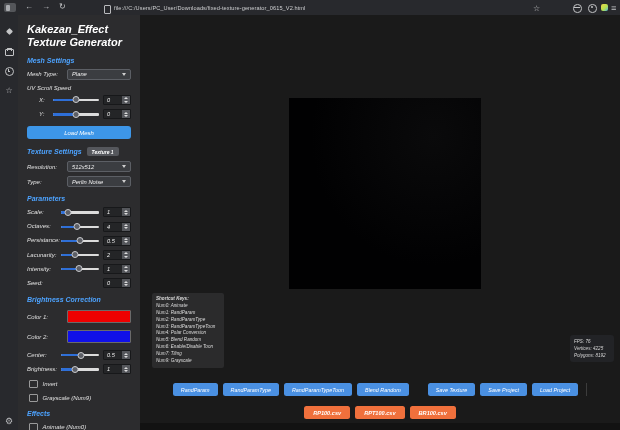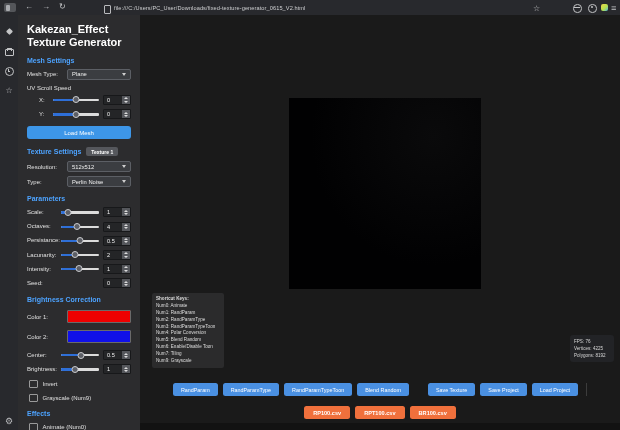--- a/index.html
+++ b/index.html
@@ -29,21 +29,21 @@
   .strip-ic{color:#c3c4c6;font-size:8px;line-height:8px;text-align:center;}
   .diamond{width:5px;height:5px;background:#c3c4c6;transform:rotate(45deg);border-radius:1px;margin:2px 0;}
   .brief{width:7px;height:5px;border:1px solid #c3c4c6;border-radius:1px;position:relative;margin-top:2px;}
   .brief::before{content:'';position:absolute;left:1.5px;top:-2px;width:3px;height:1.5px;border:1px solid #c3c4c6;border-bottom:none;border-radius:1px 1px 0 0;}
   .clock{width:7px;height:7px;border:1px solid #c3c4c6;border-radius:50%;position:relative;}
   .clock::after{content:'';position:absolute;left:2.8px;top:1.2px;width:1px;height:2.4px;background:#c3c4c6;}
   .clock::before{content:'';position:absolute;left:2.8px;top:2.8px;width:2px;height:1px;background:#c3c4c6;}
   .gear{margin-top:auto;margin-bottom:5px;font-size:9px;color:#b9babd;}
 
   
-  .page{position:absolute;top:15px;left:18px;right:0;bottom:0;display:flex;}
+  .page{position:absolute;top:15px;left:18px;right:0;bottom:0;display:flex;font-style:italic;}
   .panel{width:122px;box-sizing:border-box;background:#2c2c2e;padding:7px 9px 0 9px;overflow:hidden;color:#e8e8e8;flex:none;}
   .main{flex:1;position:relative;background:#1a1a1a;overflow:hidden;}
 
   
   .ptitle{font-size:11px;font-weight:bold;color:#ffffff;line-height:1.18;margin:1px 0 4px 0;}
   .hdr{color:#4da3ff;font-weight:bold;font-size:7px;margin:8px 0 5px 0;}
   .hdr-row{display:flex;align-items:center;gap:5px;margin:8px 0 5px 0;}
   .hdr-row .hdr{margin:0;}
   .badge{background:#55575c;color:#fff;font-size:5px;padding:1.5px 5px;border-radius:2px;font-weight:bold;}
 

